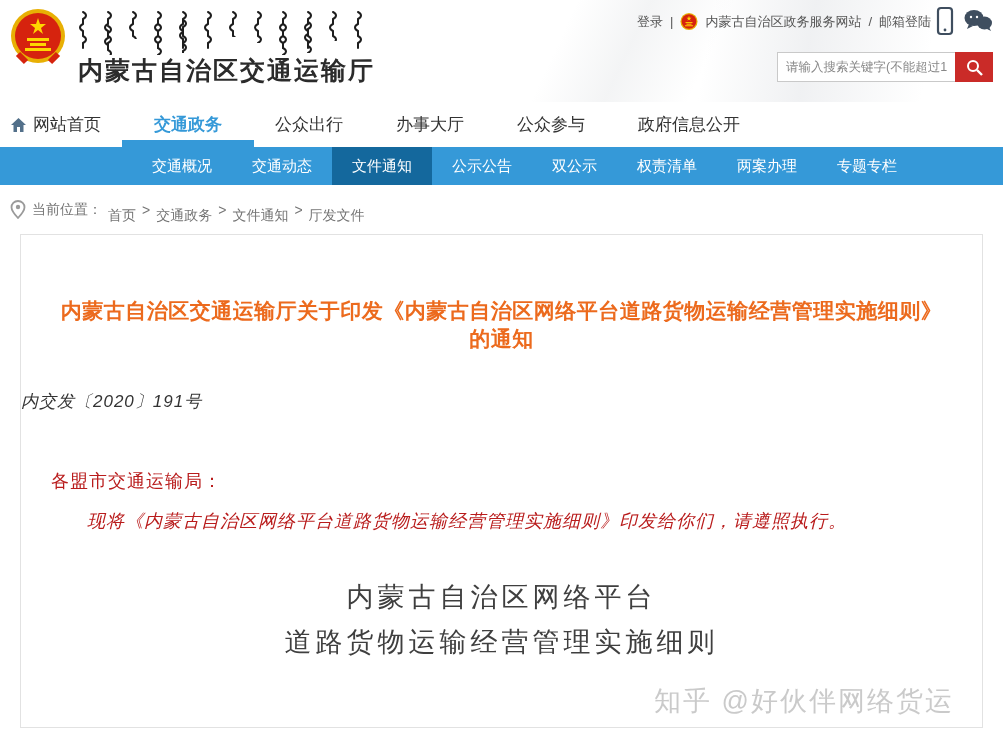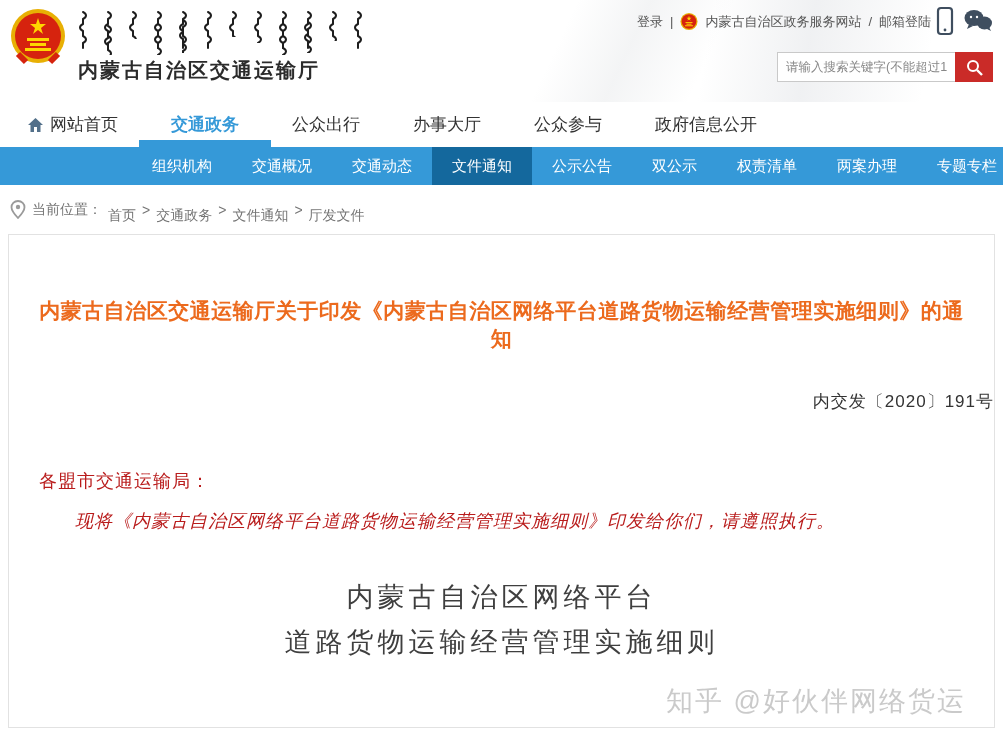--- a/index.html
+++ b/index.html
@@ -9,59 +9,59 @@
   
   .header { position:relative; height:102px;
     background:
       linear-gradient(115deg, rgba(0,0,0,0) 55%, rgba(190,195,200,.18) 62%, rgba(0,0,0,0) 70%),
       linear-gradient(100deg, rgba(0,0,0,0) 70%, rgba(185,190,198,.22) 80%, rgba(0,0,0,0) 92%),
       #fff; }
   .logo-row { position:absolute; left:10px; top:6px; display:flex; align-items:flex-start; }
   .emblem { width:56px; height:60px; flex:0 0 auto; }
   .logo-text { margin-left:12px; }
   .mongolian { display:flex; align-items:flex-start; gap:13px; height:46px; padding-top:3px; }
-  .site-title { font-size:20px; font-weight:bold; color:#2b2b2b; letter-spacing:2px; line-height:36px; }
+  .site-title { font-size:25px; font-weight:bold; color:#2b2b2b; letter-spacing:2px; line-height:36px; }
 
   .top-links { position:absolute; right:72px; top:12px; display:flex; align-items:center;
     gap:7px; font-size:13px; color:#555; white-space:nowrap; }
   .top-links a { color:#555; text-decoration:none; cursor:pointer; }
   .mini-emblem { width:18px; height:19px; }
   .device-icons { position:absolute; right:10px; top:6px; display:flex; gap:8px; align-items:center; }
 
   .search-row { position:absolute; right:10px; top:52px; display:flex; height:30px; }
   .search-input { width:178px; height:30px; border:1px solid #c9c9c9; border-right:none;
     padding:0 8px; font-size:12.5px; color:#333; outline:none; }
   .search-input::placeholder { color:#888; }
   .search-btn { width:38px; height:30px; background:#ca2b28; border:none; cursor:pointer;
     display:flex; align-items:center; justify-content:center; }
 
   
-  .main-nav { height:45px; display:flex; align-items:stretch; padding-left:27px; }
+  .main-nav { height:45px; display:flex; align-items:stretch; padding-left:10px; }
   .nav-item { position:relative; display:flex; align-items:center; gap:6px;
     font-size:17px; color:#333; margin-right:53px; cursor:pointer; white-space:nowrap; }
   .nav-item.active { color:#3599d8; font-weight:bold; }
   .nav-item.active::after { content:""; position:absolute; left:-32px; right:-32px; bottom:0;
     height:7px; background:#3599d8; }
 
   
   .sub-nav { height:38px; background:#3599d8; display:flex; padding-left:132px; }
   .sub-item { line-height:38px; padding:0 20px; color:#fff; font-size:15px;
     cursor:pointer; white-space:nowrap; }
   .sub-item.active { background:#14689d; }
 
   
   .breadcrumb { height:49px; display:flex; align-items:center; padding-left:10px;
     font-size:14px; color:#757575; gap:6px; }
   .breadcrumb a { color:#757575; text-decoration:none; cursor:pointer;margin-top:12px; }
 
   
-  .card { position:relative; margin:0 8px; height:494px; background:#fff; border:1px solid #e2e2e2; }
+  .card { position:relative; margin:0 20px; height:494px; background:#fff; border:1px solid #e2e2e2; }
   .article-title { margin:62px 30px 0; text-align:center; color:#ec6a1d;
     font-size:21px; font-weight:bold; letter-spacing:.5px; }
-  .doc-number { text-align:right; font-size:17px; color:#333; margin-top:37px; letter-spacing:1px; }
+  .doc-number { text-align:left; font-size:17px; color:#333; margin-top:37px; letter-spacing:1px;font-style:italic; }
   .meta-bar { margin:28px 28px 0; height:31px; background:#dfe8f2;
     border-top:1px dashed #c6c6c6; border-bottom:1px dashed #c6c6c6;
     display:flex; align-items:center; font-size:13px; color:#333; padding-left:56px; }
   .meta-item { margin-right:40px; white-space:nowrap; }
   .meta-link { cursor:pointer; }
   .size-ctl span { margin:0 3px; cursor:pointer; }
 
   .body-text { font-family:"Liberation Serif","DejaVu Serif",serif; color:#b91c1c;
     font-size:18px; margin:56px 30px 0; letter-spacing:1px; }
   .paragraph { text-indent:2em; margin-top:16px;font-style:italic; }
@@ -199,21 +199,20 @@
   </div>
   <div class="nav-item">
     <span>公众参与</span>
   </div>
   <div class="nav-item">
     <span>政府信息公开</span>
   </div>
 </div>
 
 <div class="sub-nav">
-  <div class="sub-item">组织机构</div>
   <div class="sub-item">交通概况</div>
   <div class="sub-item">交通动态</div>
   <div class="sub-item active">文件通知</div>
   <div class="sub-item">公示公告</div>
   <div class="sub-item">双公示</div>
   <div class="sub-item">权责清单</div>
   <div class="sub-item">两案办理</div>
   <div class="sub-item">专题专栏</div>
 </div>
 

